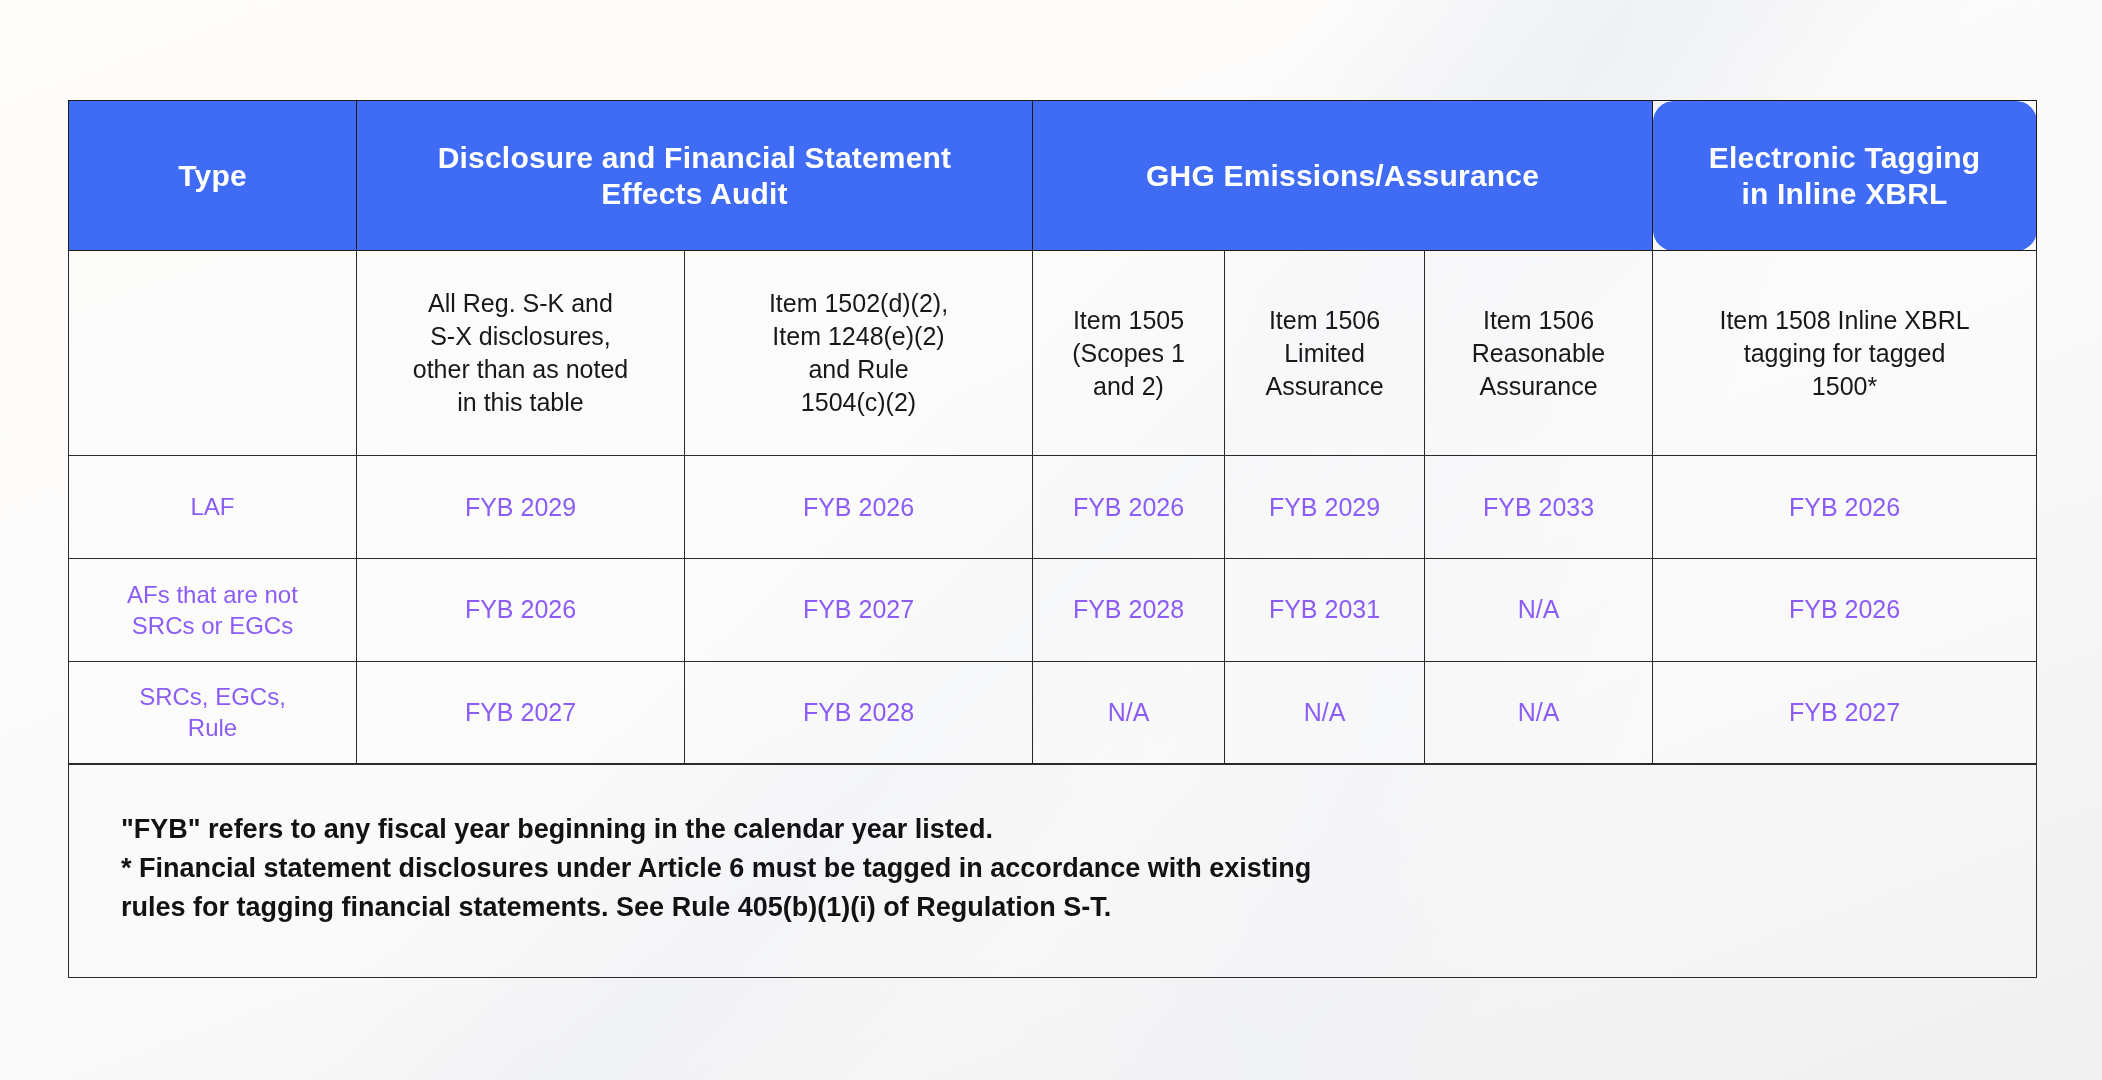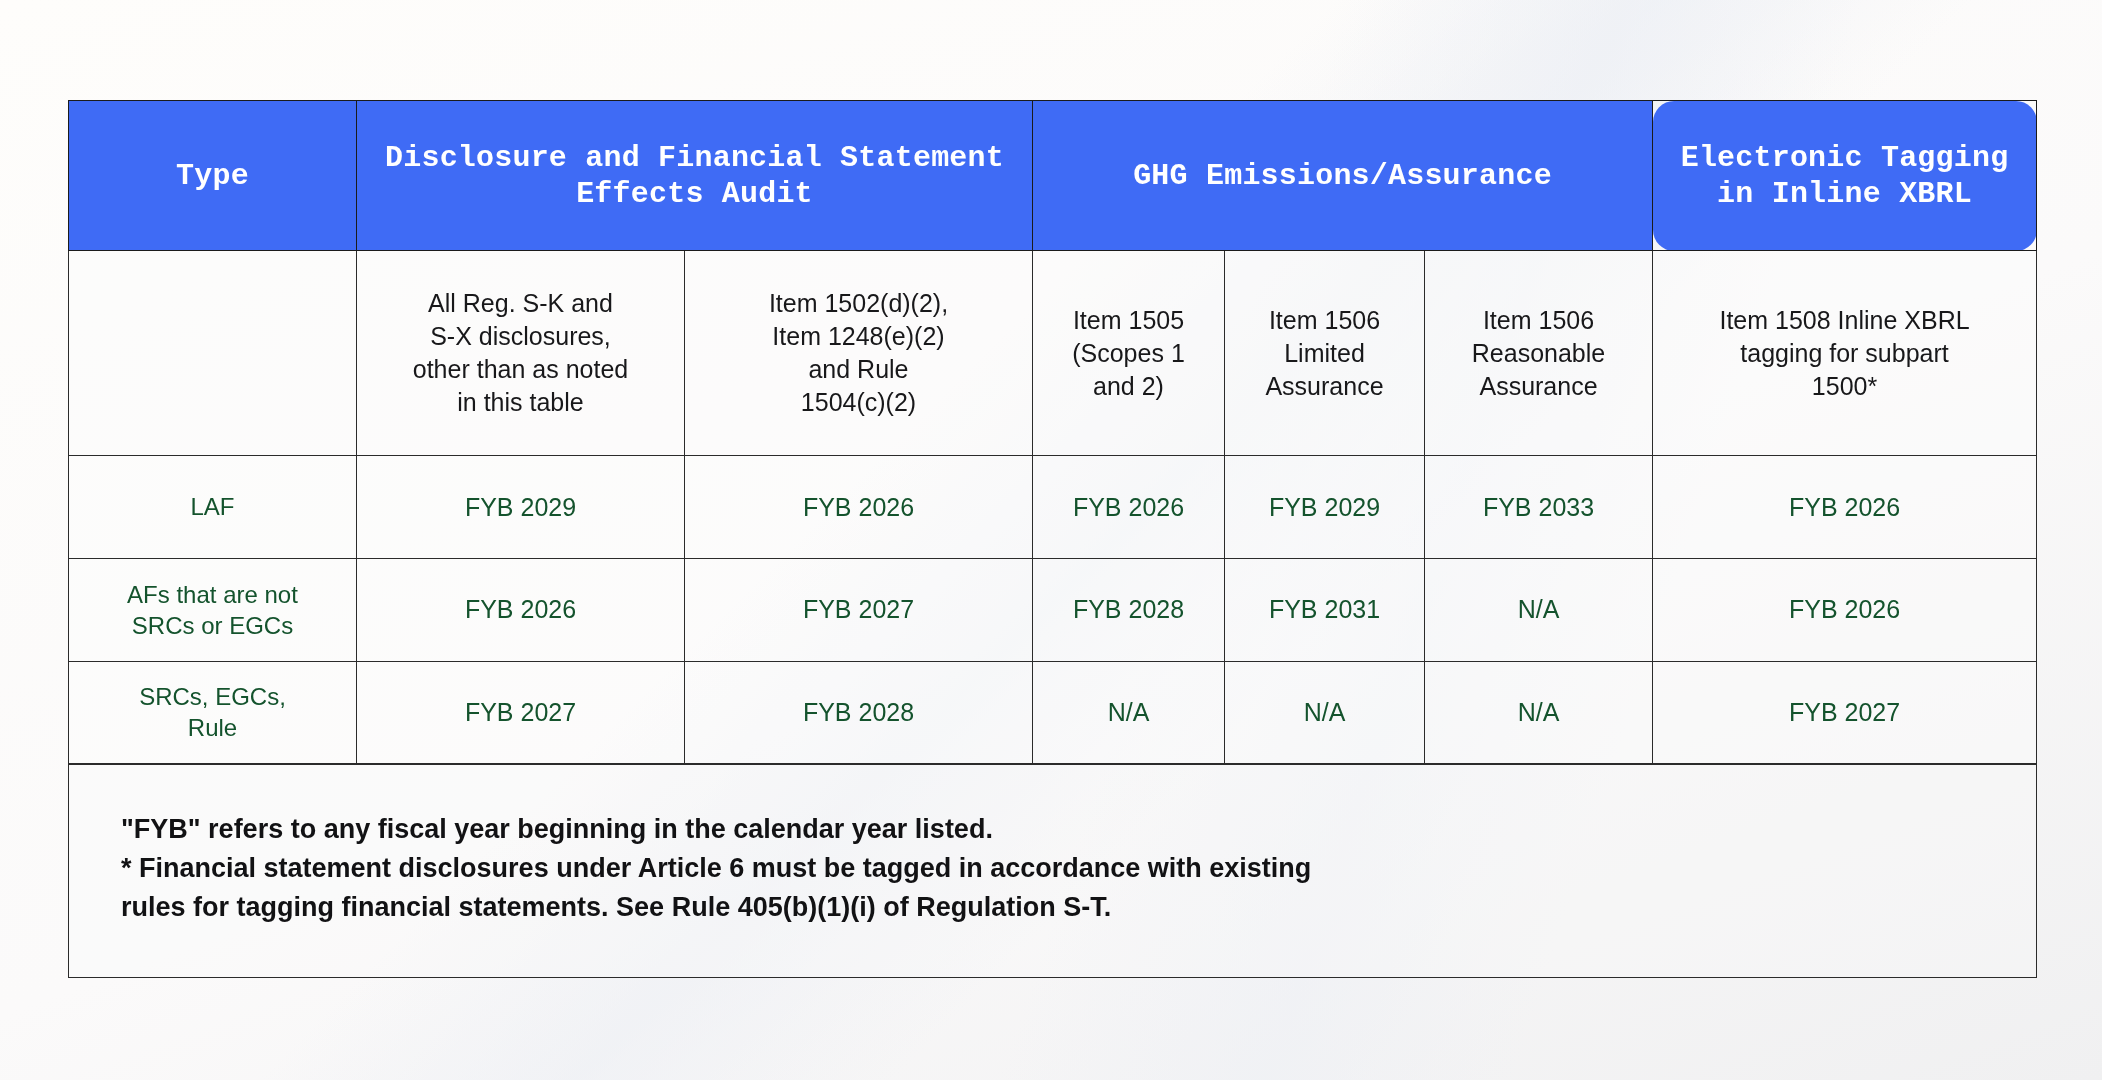--- a/index.html
+++ b/index.html
@@ -73,21 +73,21 @@
     line-height: 1.32;
     color: #18181a;
     background: rgba(252,252,252,0.55);
     font-weight: normal;
   }
 
   
   tr.data-row td {
     font-size: 25px;
     line-height: 1.3;
-    color: #14532d;
+    color: #8b5cf6;
     background: rgba(252,252,252,0.42);
   }
   tr.data-row td.type-cell { font-size: 24px; }
 
   
   tr.footnote-row td {
     text-align: left;
     font-size: 27px;
     font-weight: bold;
     line-height: 1.45;
@@ -101,21 +101,21 @@
   
   col.c-type { width: 288px; }
   col.c-d1   { width: 328px; }
   col.c-d2   { width: 348px; }
   col.c-g1   { width: 192px; }
   col.c-g2   { width: 200px; }
   col.c-g3   { width: 228px; }
   col.c-x1   { width: 384px; }
 
   
-  tr.header-row    { height: 150px; font-family: Liberation Mono, monospace; }
+  tr.header-row    { height: 150px; }
   tr.subheader-row { height: 192px; }
   tr.data-row      { height: 96px; }
   tr.footnote-row  { height: 200px; }
 </style>
 </head>
 <body>
 
 <div id="page-bg"></div>
 
 <div id="table-wrap">
@@ -180,21 +180,21 @@
         </td>
 
         <td>
           <span>Item 1506</span><br>
           <span>Reasonable</span><br>
           <span>Assurance</span>
         </td>
 
         <td>
           <span>Item 1508 Inline XBRL</span><br>
-          <span>tagging for subpart</span><br>
+          <span>tagging for tagged</span><br>
           <span>1500*</span>
         </td>
       </tr>
 
       <tr class="data-row">
         <td class="type-cell">
           <span>LAF</span>
         </td>
         <td>FYB 2029</td>
         <td>FYB 2026</td>

